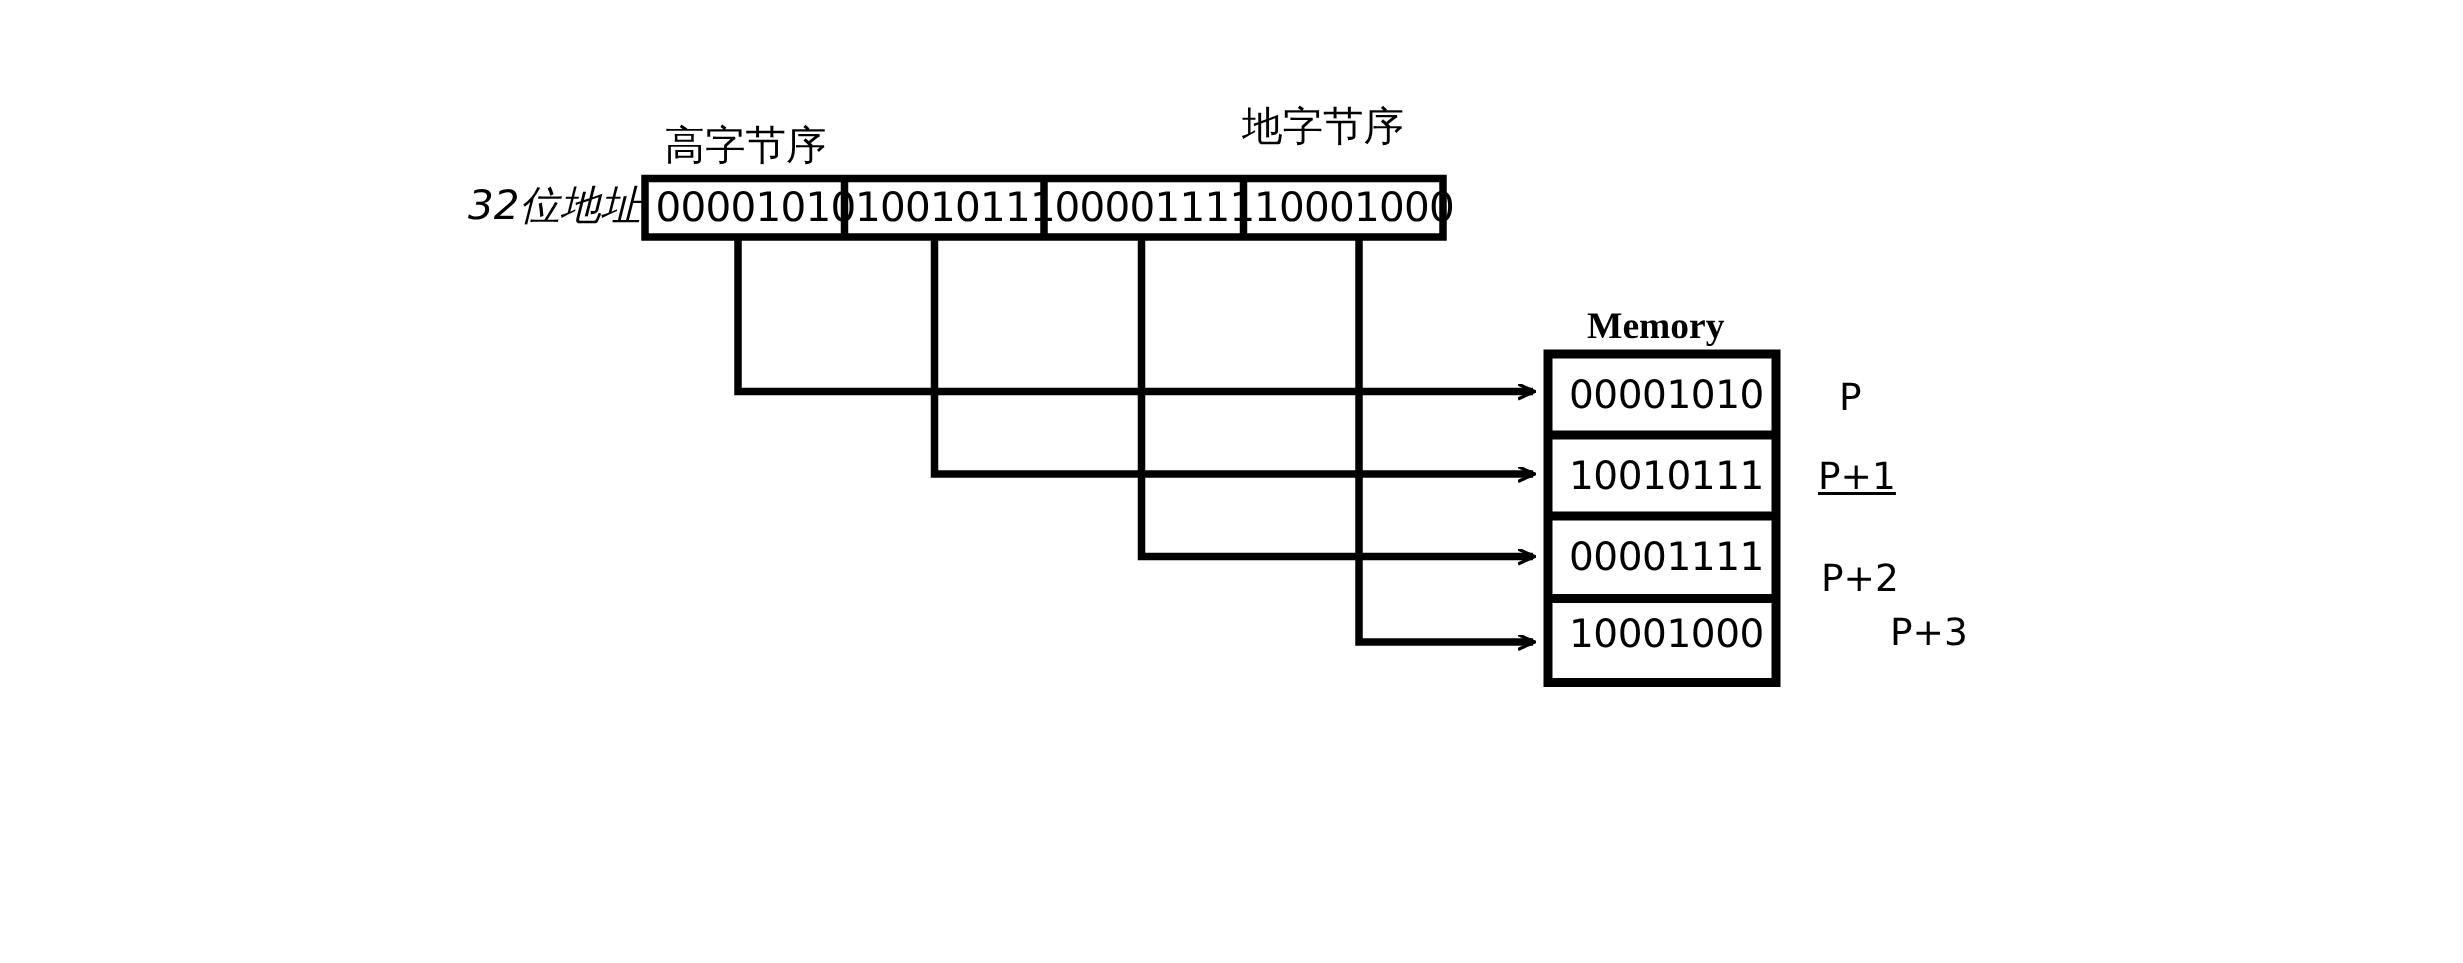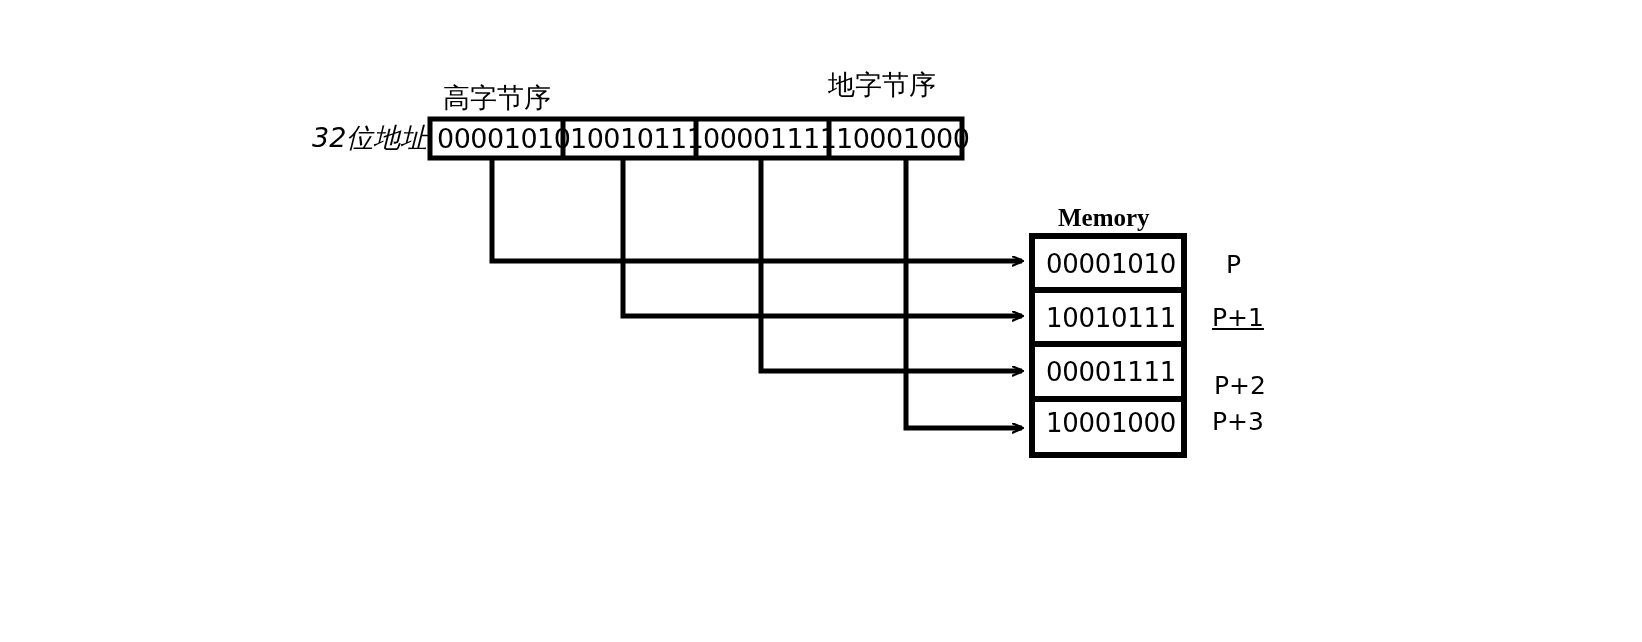--- a/index.html
+++ b/index.html
@@ -117,15 +117,15 @@
   <div class="txt mem-title" style="left:1058px; top:205px;">Memory</div>
 
   <div class="txt mem-cell-text" style="left:1046px; top:251px;">00001010</div>
   <div class="txt mem-cell-text" style="left:1046px; top:305px;">10010111</div>
   <div class="txt mem-cell-text" style="left:1046px; top:359px;">00001111</div>
   <div class="txt mem-cell-text" style="left:1046px; top:410px;">10001000</div>
 
   <div class="txt ptr-text" style="left:1226px; top:252px;">P</div>
   <div class="txt ptr-text" style="left:1212px; top:305px;text-decoration:underline;">P+1</div>
   <div class="txt ptr-text" style="left:1214px; top:359px;margin-top:14px;">P+2</div>
-  <div class="txt ptr-text" style="left:1212px; top:409px;">P+3</div>
+  <div class="txt ptr-text" style="left:1260px; top:409px;">P+3</div>
 
 </div>
 
 </body></html>

